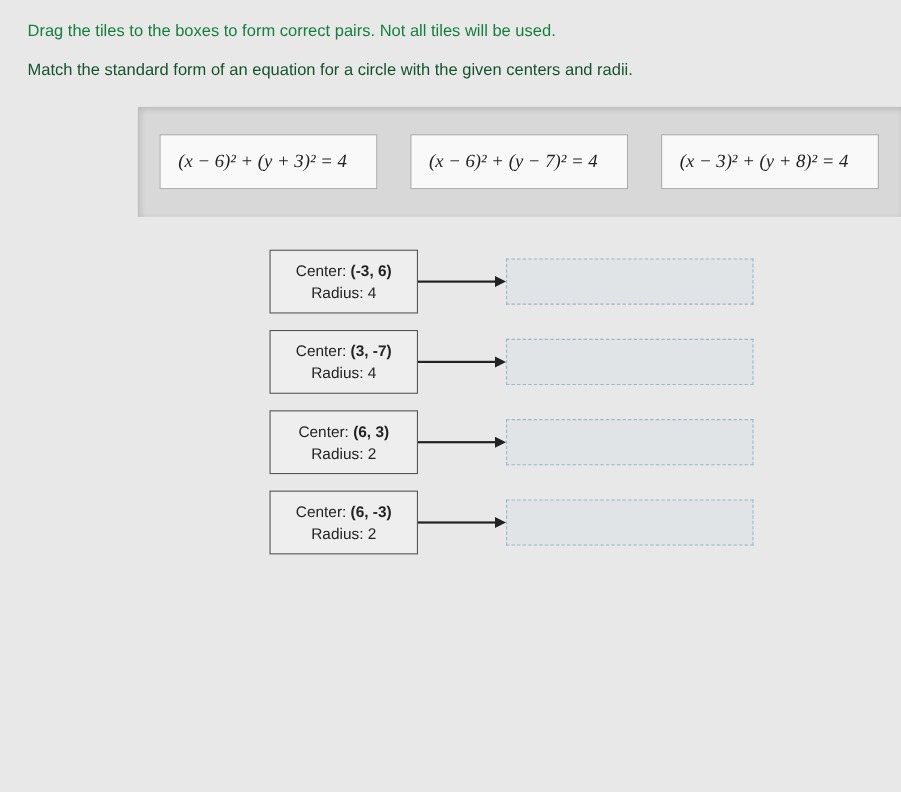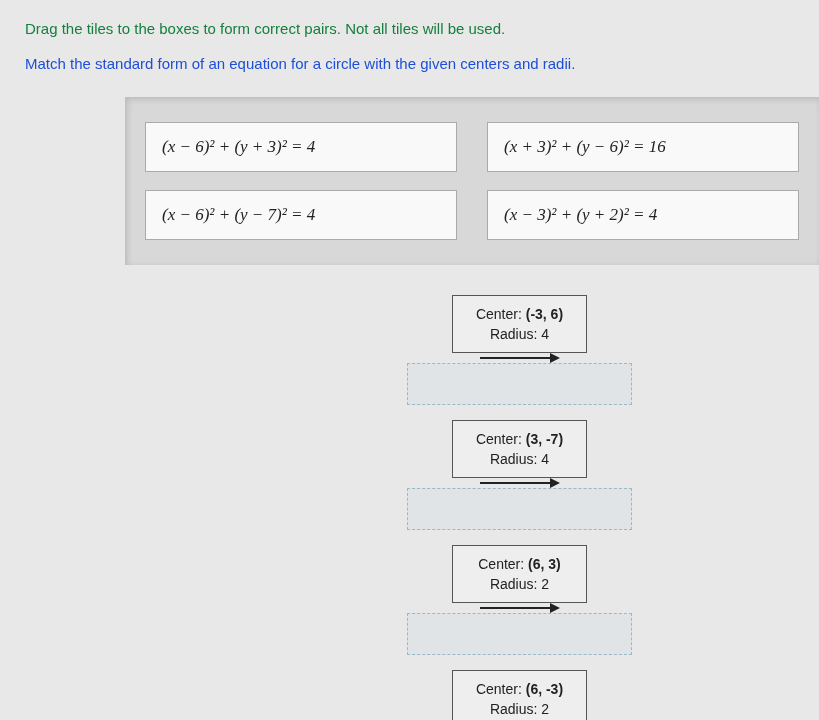--- a/index.html
+++ b/index.html
@@ -15,54 +15,53 @@
       color: #333;
     }
     .instructions {
       font-size: 15px;
       margin-bottom: 18px;
       color: #15803d;
     }
     .subinstructions {
       font-size: 15px;
       margin-bottom: 25px;
-      color: #1d4ed8;
+      color: #14532d;
     }
     .tiles-section {
       background: #d8d8d8;
       padding: 25px 20px;
       margin-left: 100px;
       margin-right: -25px;
       box-shadow: inset 2px 2px 6px rgba(0,0,0,0.15);
       margin-bottom: 30px;
     }
     .tiles-grid {
       display: grid;
-      grid-template-columns: 1fr 1fr;
-      gap: 18px 30px;
+      grid-template-columns: 1fr 1fr 1fr;
+      gap: 34px 30px;
     }
     .tile {
       background: #f9f9f9;
       border: 1px solid #aaa;
       padding: 14px 16px;
       font-family: 'Times New Roman', serif;
       font-size: 17px;
       font-style: italic;
       color: #222;
       cursor: move;
       white-space: nowrap;
     }
     .match-section {
       margin-left: 220px;
     }
     .match-row {
       display: flex;
       align-items: center;
       margin-bottom: 15px;
-      flex-direction: column;
     }
     .center-box {
       border: 1.5px solid #555;
       background: #eeeeee;
       padding: 10px 14px;
       text-align: center;
       width: 135px;
       font-size: 14px;
       color: #222;
     }
@@ -100,23 +99,22 @@
   </style>
 </head>
 <body>
 
 <div class="instructions">Drag the tiles to the boxes to form correct pairs. Not all tiles will be used.</div>
 <div class="subinstructions">Match the standard form of an equation for a circle with the given centers and radii.</div>
 
 <div class="tiles-section">
   <div class="tiles-grid">
     <div class="tile">(x − 6)² + (y + 3)² = 4</div>
-    <div class="tile">(x + 3)² + (y − 6)² = 16</div>
     <div class="tile">(x − 6)² + (y − 7)² = 4</div>
-    <div class="tile">(x − 3)² + (y + 2)² = 4</div>
+    <div class="tile">(x − 3)² + (y + 8)² = 4</div>
   </div>
 </div>
 
 <div class="match-section">
 
   <div class="match-row">
     <div class="center-box">
       <span class="center-label"><span>Center: </span><span class="coord">(-3, 6)</span></span>
       <span>Radius: 4</span>
     </div>

